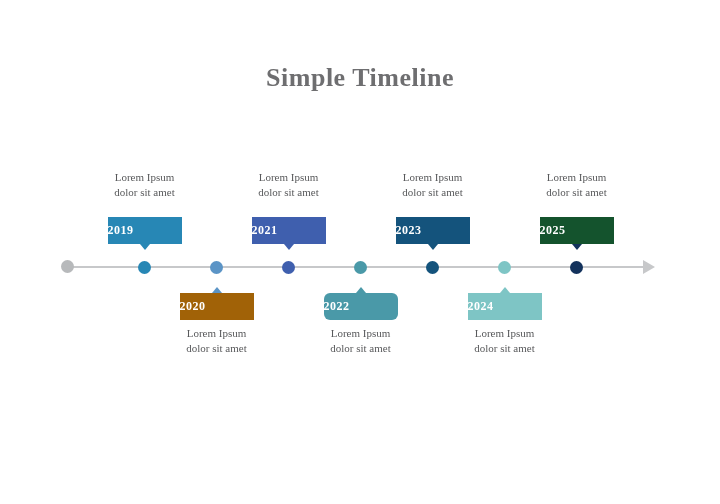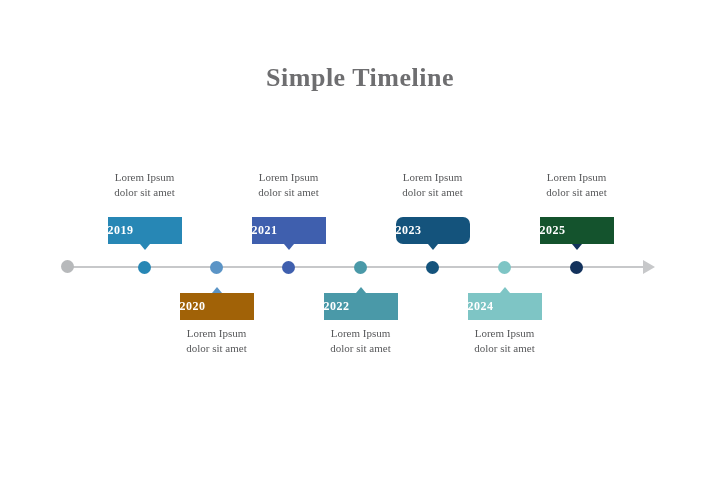--- a/index.html
+++ b/index.html
@@ -128,30 +128,30 @@
 dolor sit amet</div>
     <div class="box" style="background: rgb(63, 95, 174);">
       <span class="year">2021</span>
       <span class="tail" style="border-top-color: rgb(63, 95, 174);"></span>
     </div>
     <div class="dot" style="background: rgb(63, 95, 174);"></div>
   </div>
       <div class="milestone below" style="left: 360.5px;">
     <div class="desc">Lorem Ipsum
 dolor sit amet</div>
-    <div class="box" style="background: rgb(74, 153, 168);">
+    <div class="box" style="background: rgb(74, 153, 168); border-radius: 6px;">
       <span class="year">2022</span>
       <span class="tail" style="border-bottom-color: rgb(74, 153, 168);"></span>
     </div>
     <div class="dot" style="background: rgb(74, 153, 168);"></div>
   </div>
       <div class="milestone above" style="left: 432.5px;">
     <div class="desc">Lorem Ipsum
 dolor sit amet</div>
-    <div class="box" style="background: rgb(20, 83, 124); border-radius: 7px;">
+    <div class="box" style="background: rgb(20, 83, 124);">
       <span class="year">2023</span>
       <span class="tail" style="border-top-color: rgb(20, 83, 124);"></span>
     </div>
     <div class="dot" style="background: rgb(20, 83, 124);"></div>
   </div>
       <div class="milestone below" style="left: 504.5px;">
     <div class="desc">Lorem Ipsum
 dolor sit amet</div>
     <div class="box" style="background: rgb(126, 197, 197);">
       <span class="year">2024</span>

